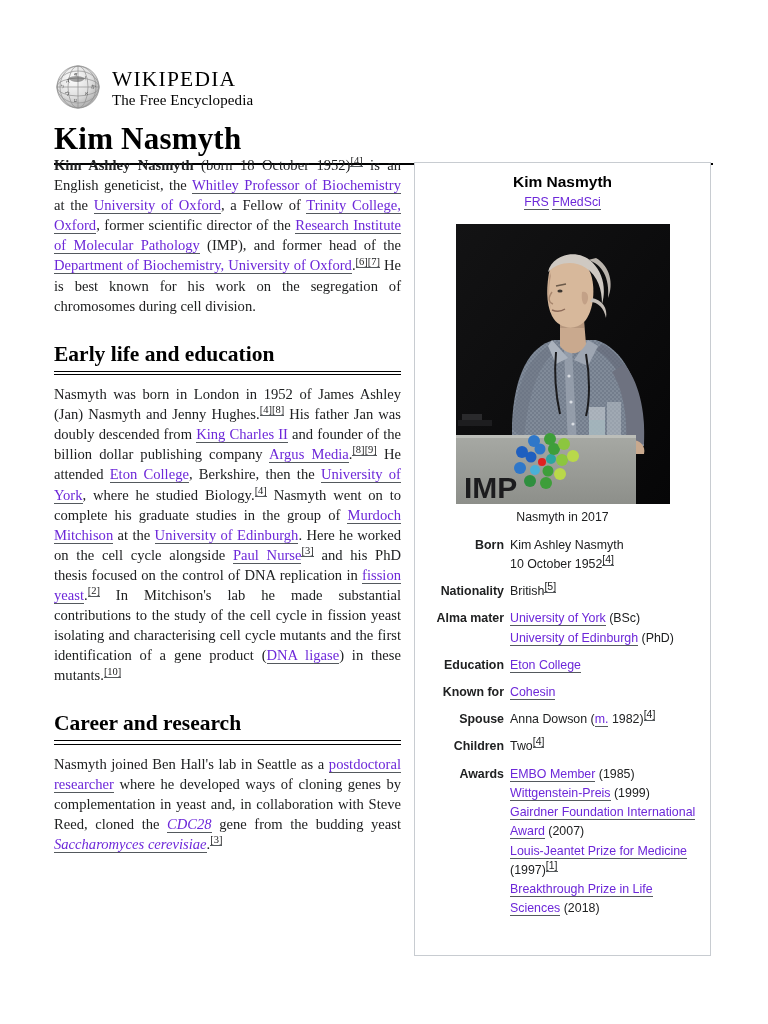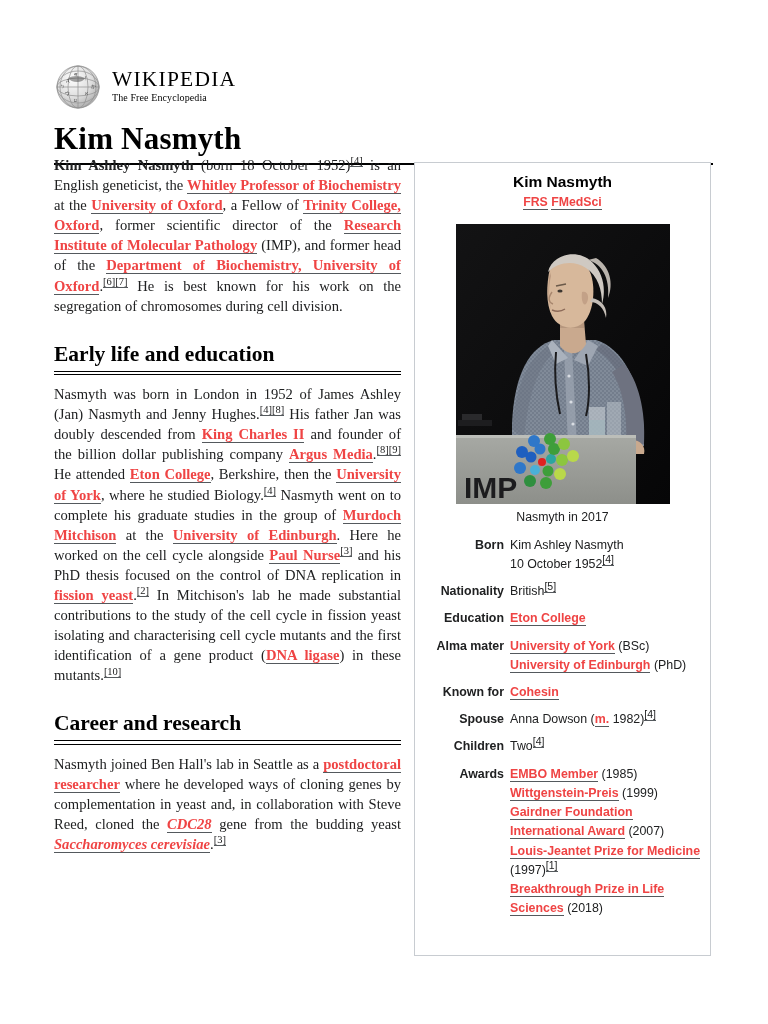--- a/index.html
+++ b/index.html
@@ -42,21 +42,21 @@
   .wordmark .wiki-name {
     font-family: "Liberation Serif", serif;
     font-size: 21.5px;
     letter-spacing: 1.2px;
     color: #000;
     line-height: 1.05;
     white-space: nowrap;
   }
   .wordmark .wiki-tagline {
     font-family: "Liberation Serif", serif;
-    font-size: 10px;
+    font-size: 15px;
     color: #000;
     margin-top: 1px;
     letter-spacing: 0.1px;
     white-space: nowrap;
   }
 
   h1.page-title {
     font-family: "Liberation Serif", serif;
     font-size: 31px;
     font-weight: bold;
@@ -100,25 +100,24 @@
     color: #000;
     line-height: 1.2;
   }
   .section-rule {
     border-top: 1.3px solid #000;
     border-bottom: 1.3px solid #000;
     height: 2.5px;
     margin: 0 0 9px 0;
   }
   a.wlink {
-    color: #ef4444;
+    color: #6d28d9;
     text-decoration: none;
     border-bottom: 1px solid #54595d;
     cursor: pointer;
-    font-weight: bold;
   }
   sup.ref {
     font-size: 10.5px;
     vertical-align: super;
     line-height: 0;
   }
   sup.ref a {
     color: #202122;
     text-decoration: none;
     border-bottom: 1px solid #54595d;
@@ -378,30 +377,30 @@
             <span class="line">10 October 1952<sup class="ref"><a>[4]</a></sup></span>
           </td>
         </tr>
         <tr>
           <th>Nationality</th>
           <td>
             <span class="line">British<sup class="ref"><a>[5]</a></sup></span>
           </td>
         </tr>
         <tr>
-          <th>Education</th>
-          <td>
-            <span class="line"><a class="wlink">Eton College</a></span>
-          </td>
-        </tr>
-        <tr>
           <th>Alma mater</th>
           <td>
             <span class="line"><a class="wlink">University of York</a> (BSc)</span>
             <span class="line"><a class="wlink">University of Edinburgh</a> (PhD)</span>
+          </td>
+        </tr>
+        <tr>
+          <th>Education</th>
+          <td>
+            <span class="line"><a class="wlink">Eton College</a></span>
           </td>
         </tr>
         <tr>
           <th>Known for</th>
           <td>
             <span class="line"><a class="wlink">Cohesin</a></span>
           </td>
         </tr>
         <tr>
           <th>Spouse</th>

